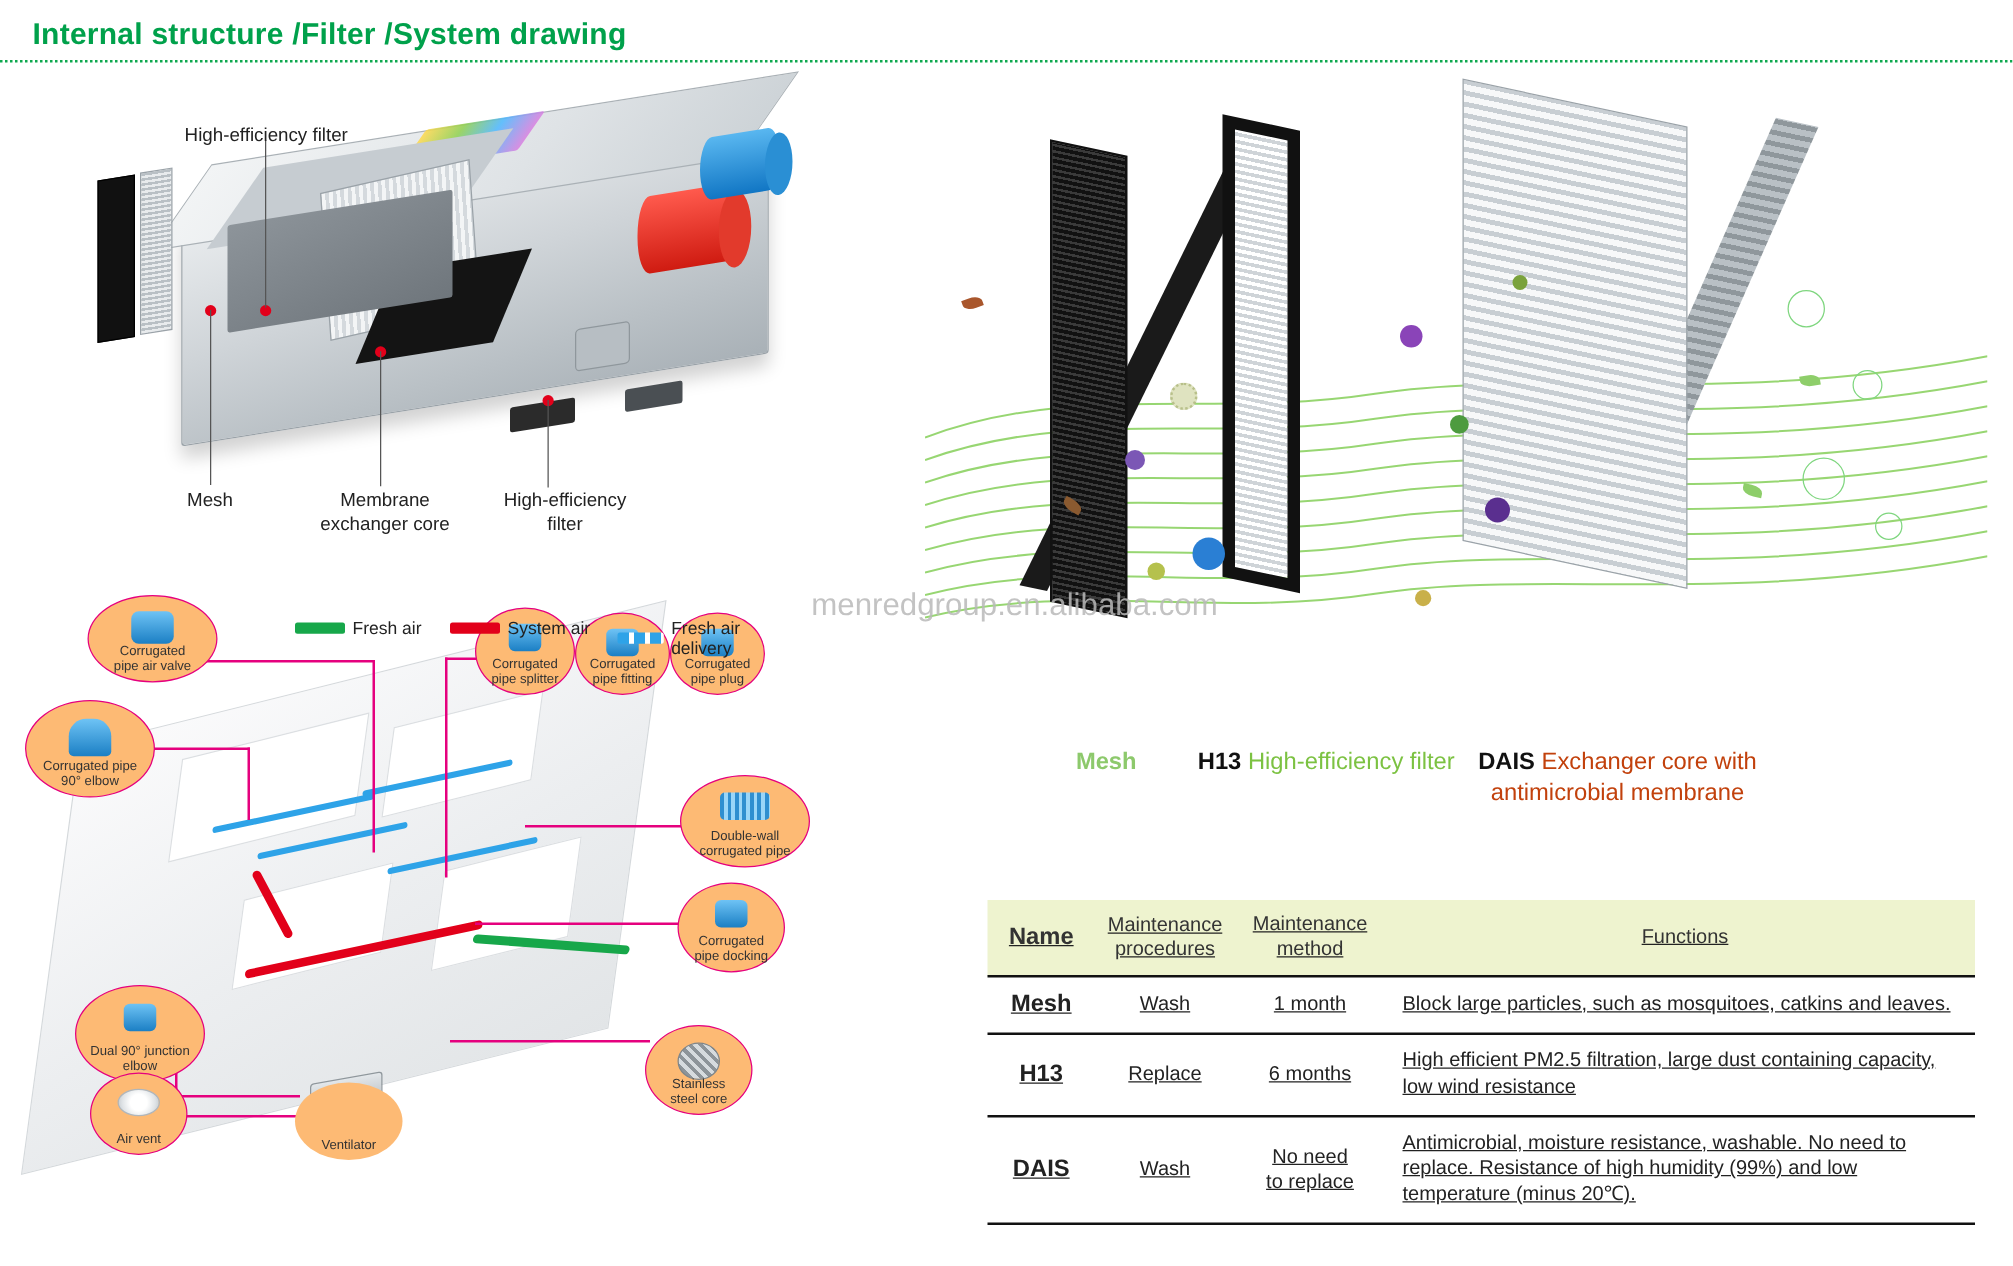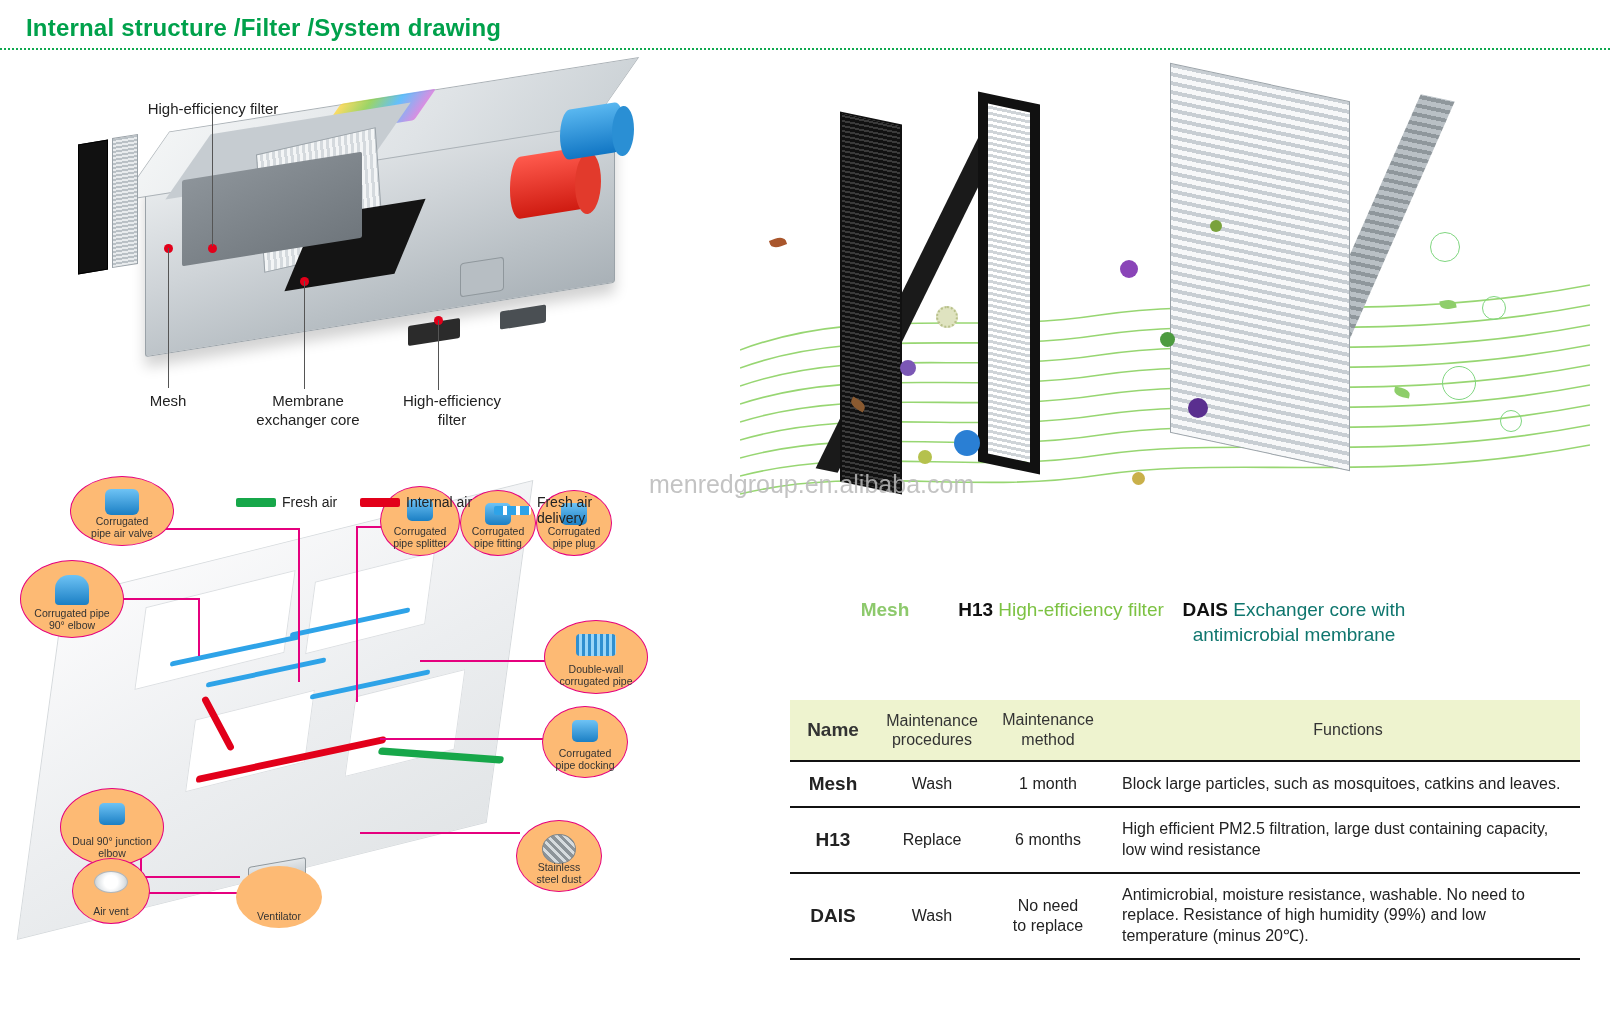--- a/index.html
+++ b/index.html
@@ -192,24 +192,24 @@
     white-space:nowrap;
   }
   
   #captions { position:absolute; left:790px; top:598px; width:800px; height:80px; }
   .cap-col { position:absolute; text-align:center; font-size:19px; line-height:1.3; }
   .cap-bold { font-weight:bold; }
   .cap-mesh { color:#8dc96c; }
   .cap-h13-b { color:#111; }
   .cap-h13 { color:#7cc242; }
   .cap-dais-b { color:#111; }
-  .cap-dais { color:#0f766e; }
-
-  
-  #table-wrap { position:absolute; left:790px; top:700px; width:790px; height:280px; }
+  .cap-dais { color:#c2410c; }
+
+  
+  #table-wrap { position:absolute; left:790px; top:720px; width:790px; height:280px;text-decoration:underline; }
   table { border-collapse:collapse; width:790px; font-size:16px; }
   thead td { background:#eef3cf; padding:10px 6px; text-align:center; color:#333; font-size:15px; line-height:1.2; }
   tbody td { padding:11px 8px; border-bottom:2px solid #111; vertical-align:middle; }
   tbody tr:first-child td { border-top:2px solid #111; }
   .c-name { width:86px; text-align:center; font-weight:bold; font-size:19px; }
   .c-proc { width:112px; text-align:center; font-size:16px; }
   .c-meth { width:120px; text-align:center; font-size:16px; line-height:1.25; }
   .c-func { text-align:left; font-size:16px; line-height:1.3; padding-left:14px; }
 </style>
 </head>
@@ -344,32 +344,32 @@
 
   <div class="callout" style="left:522px; top:236px; width:86px; height:72px;">
     <span class="art pipe-blue-sm"></span>
     <span class="cap" style="white-space:pre-line;">Corrugated
 pipe docking</span>
   </div>
 
   <div class="callout" style="left:496px; top:350px; width:86px; height:72px;">
     <span class="art steel-vent"></span>
     <span class="cap" style="white-space:pre-line;">Stainless
-steel dust</span>
+steel core</span>
   </div>
 </div>
 
 <div id="legend">
   <div class="legend-item" style="left:0;">
     <span class="legend-sw" style="background:#17a74a;"></span>
     <span>Fresh air</span>
   </div>
   <div class="legend-item" style="left:124px;">
     <span class="legend-sw" style="background:#e2001a;"></span>
-    <span>Internal air</span>
+    <span>System air</span>
   </div>
   <div class="legend-item" style="left:258px;">
     <span class="legend-sw dash"></span>
     <span>Fresh air delivery</span>
   </div>
 </div>
 
 <div id="stack-wrap">
 
   <svg class="streams" viewBox="0 0 850 450" preserveAspectRatio="none">

